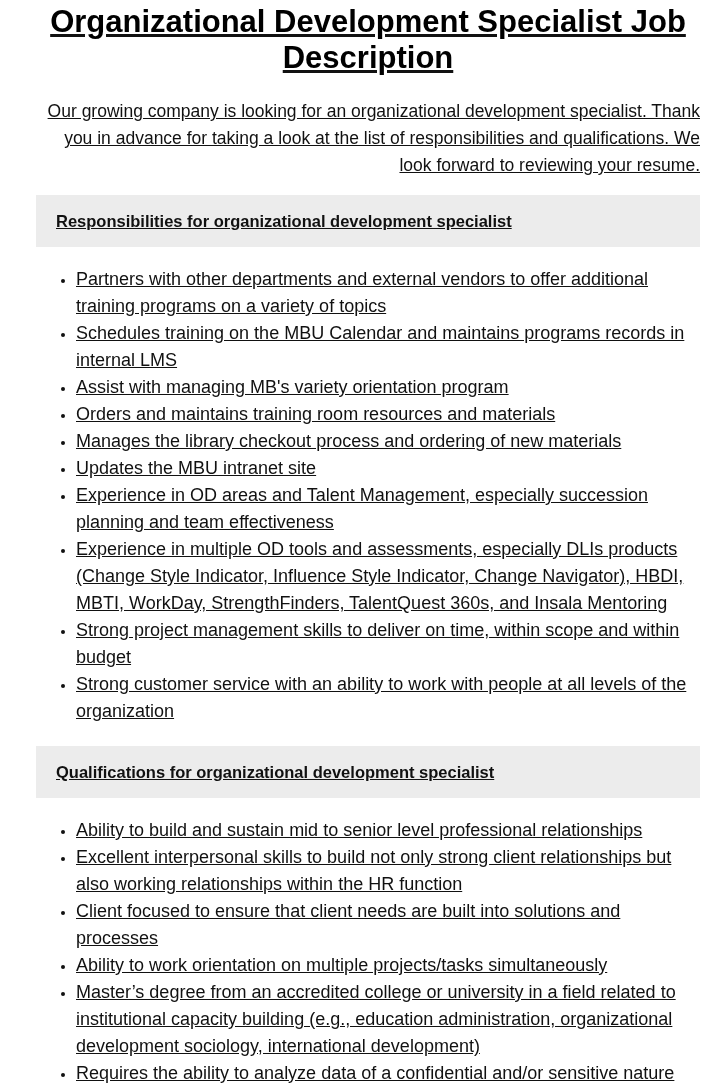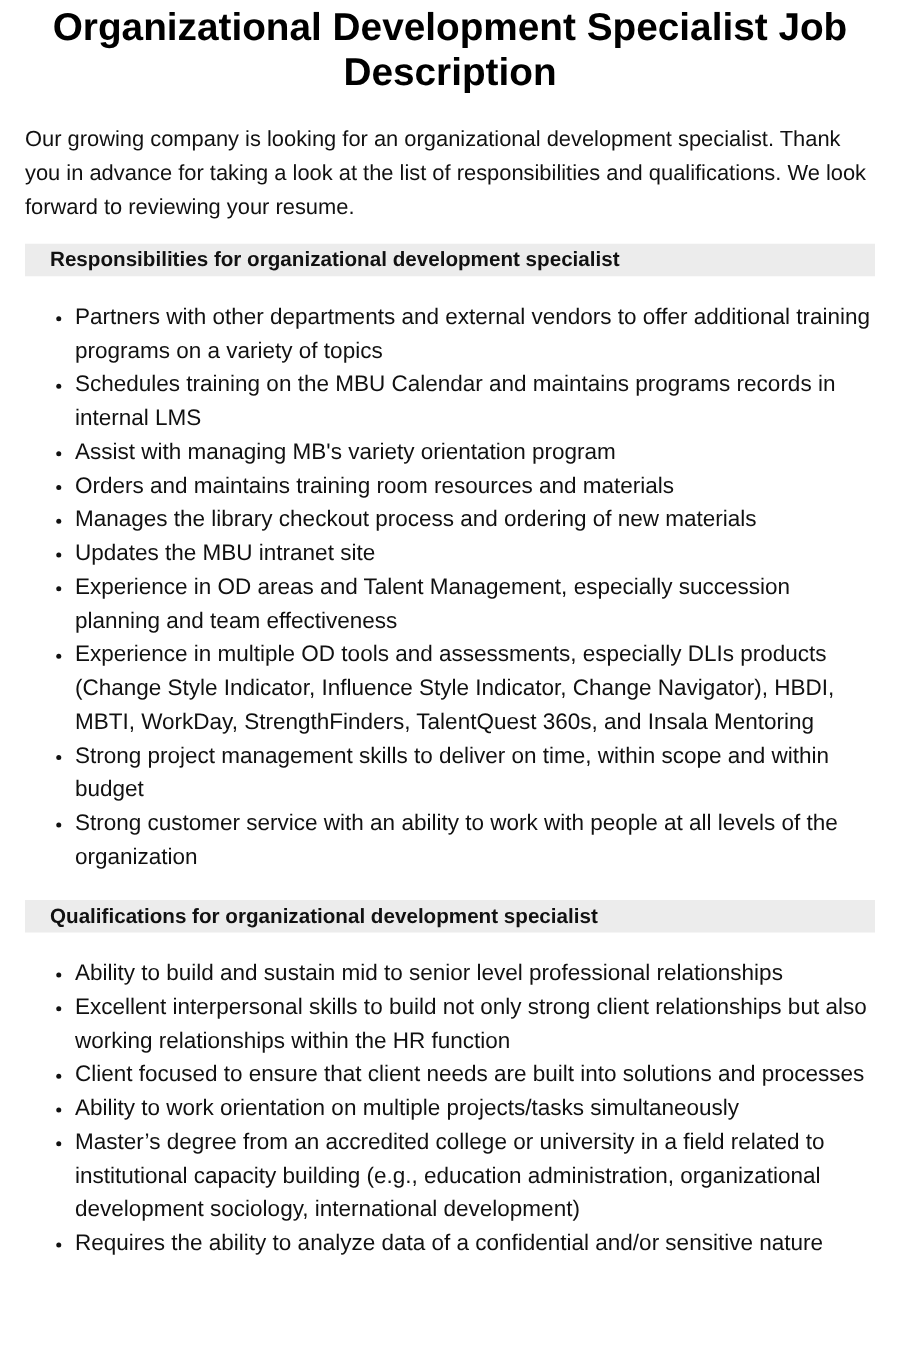--- a/index.html
+++ b/index.html
@@ -1,36 +1,37 @@
 <!DOCTYPE html>
 <html><head>
   <meta charset="utf-8">
   <style>
     html, body { margin: 0; padding: 0; background: #ffffff; }
     body {
       width: 720px; height: 1091px; overflow: hidden;
       font-family: "Liberation Sans", "DejaVu Sans", sans-serif;
       color: #111111;
     }
-    .page { padding: 0 20px 0 20px; }
+    .page { padding: 0 20px 0 36px; text-decoration: underline; }
     h1 {
       margin: 0; padding-top: 4px;
       text-align: center;
       font-size: 31px; line-height: 36px; font-weight: bold;
       color: #000;
     }
     .intro {
       margin: 22px 0 0 0;
       font-size: 17.5px; line-height: 27px;
       color: #111;
+      text-align: right;
     }
     .section-header {
       margin-top: 16px;
       background: #ececec;
-      height: 26px;
+      height: 52px;
       display: flex; align-items: center;
       padding-left: 20px;
       font-size: 16.5px; font-weight: bold; color: #111;
     }
     ul {
       margin: 19px 0 0 0; padding: 0 0 0 40px;
       font-size: 18px; line-height: 27px;
     }
     ul li { margin: 0; padding: 0; }
     ul li::marker { font-size: 14px; }

